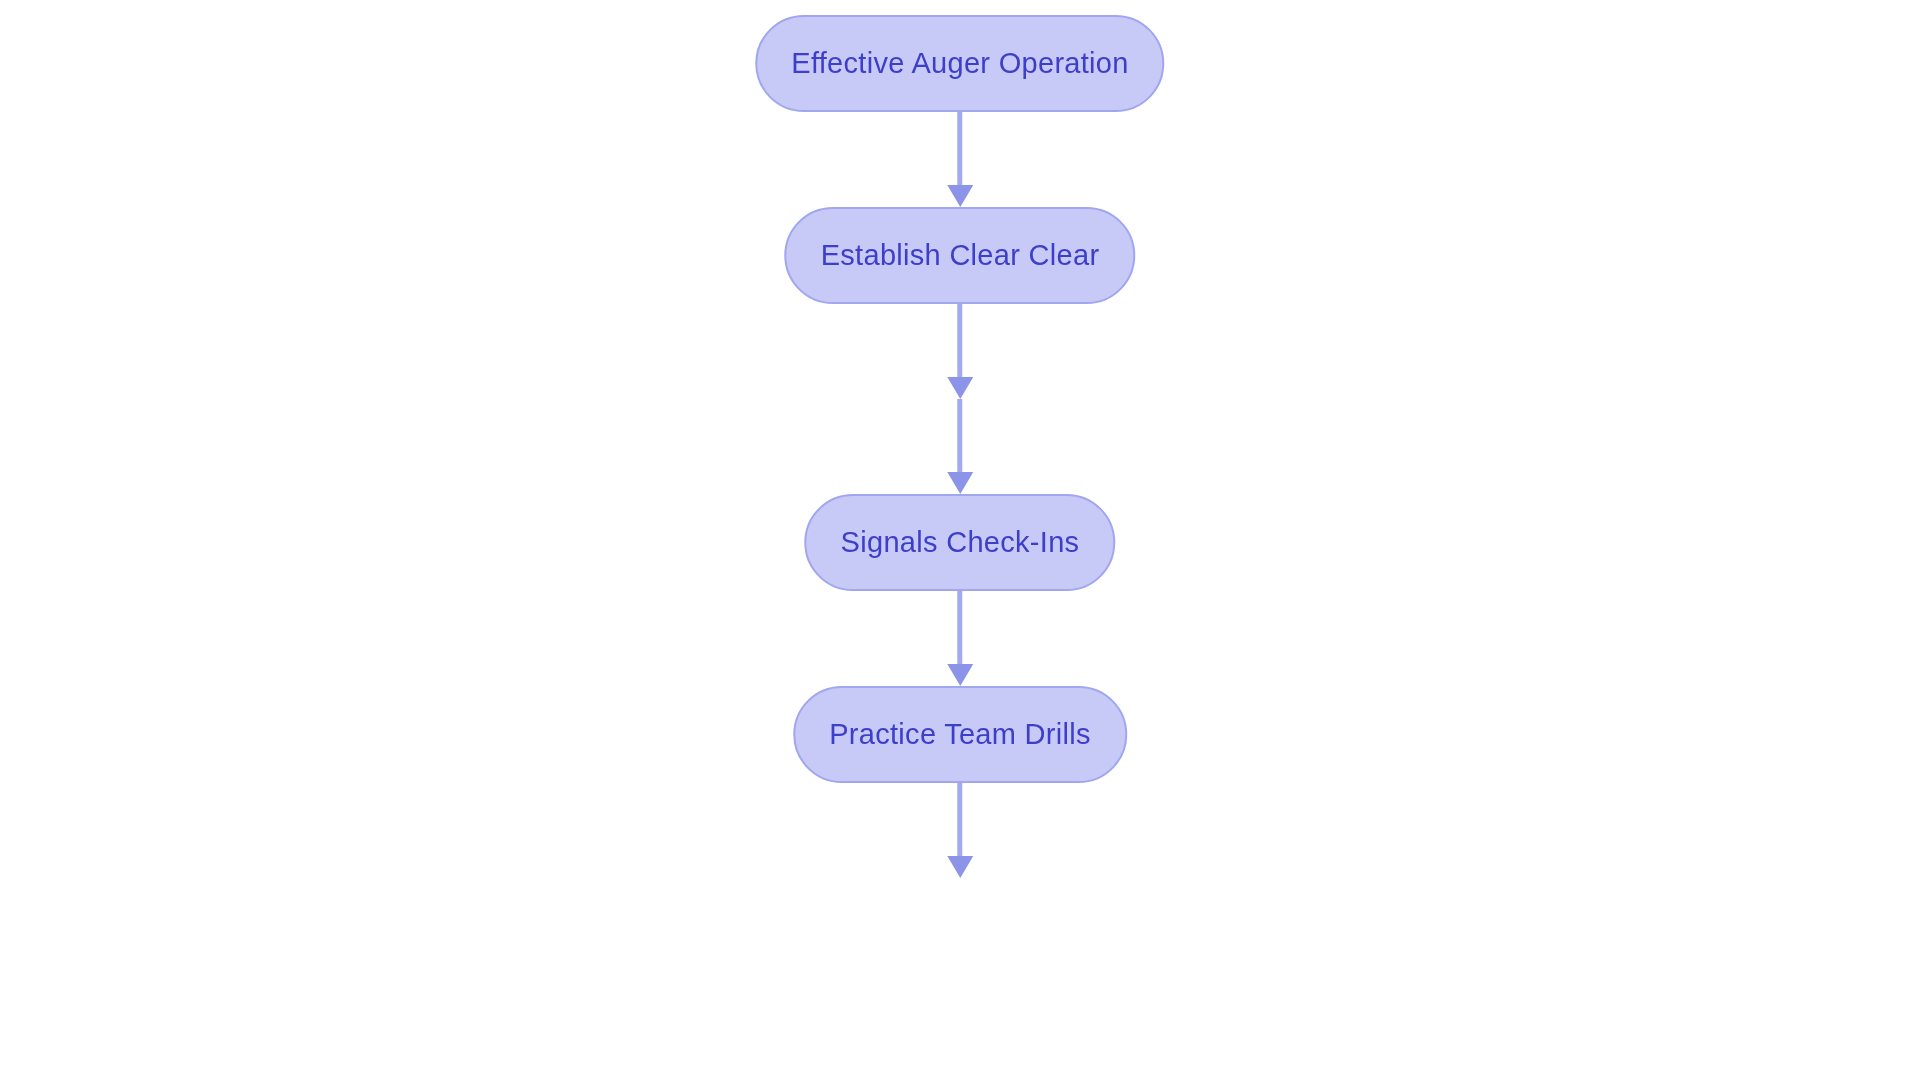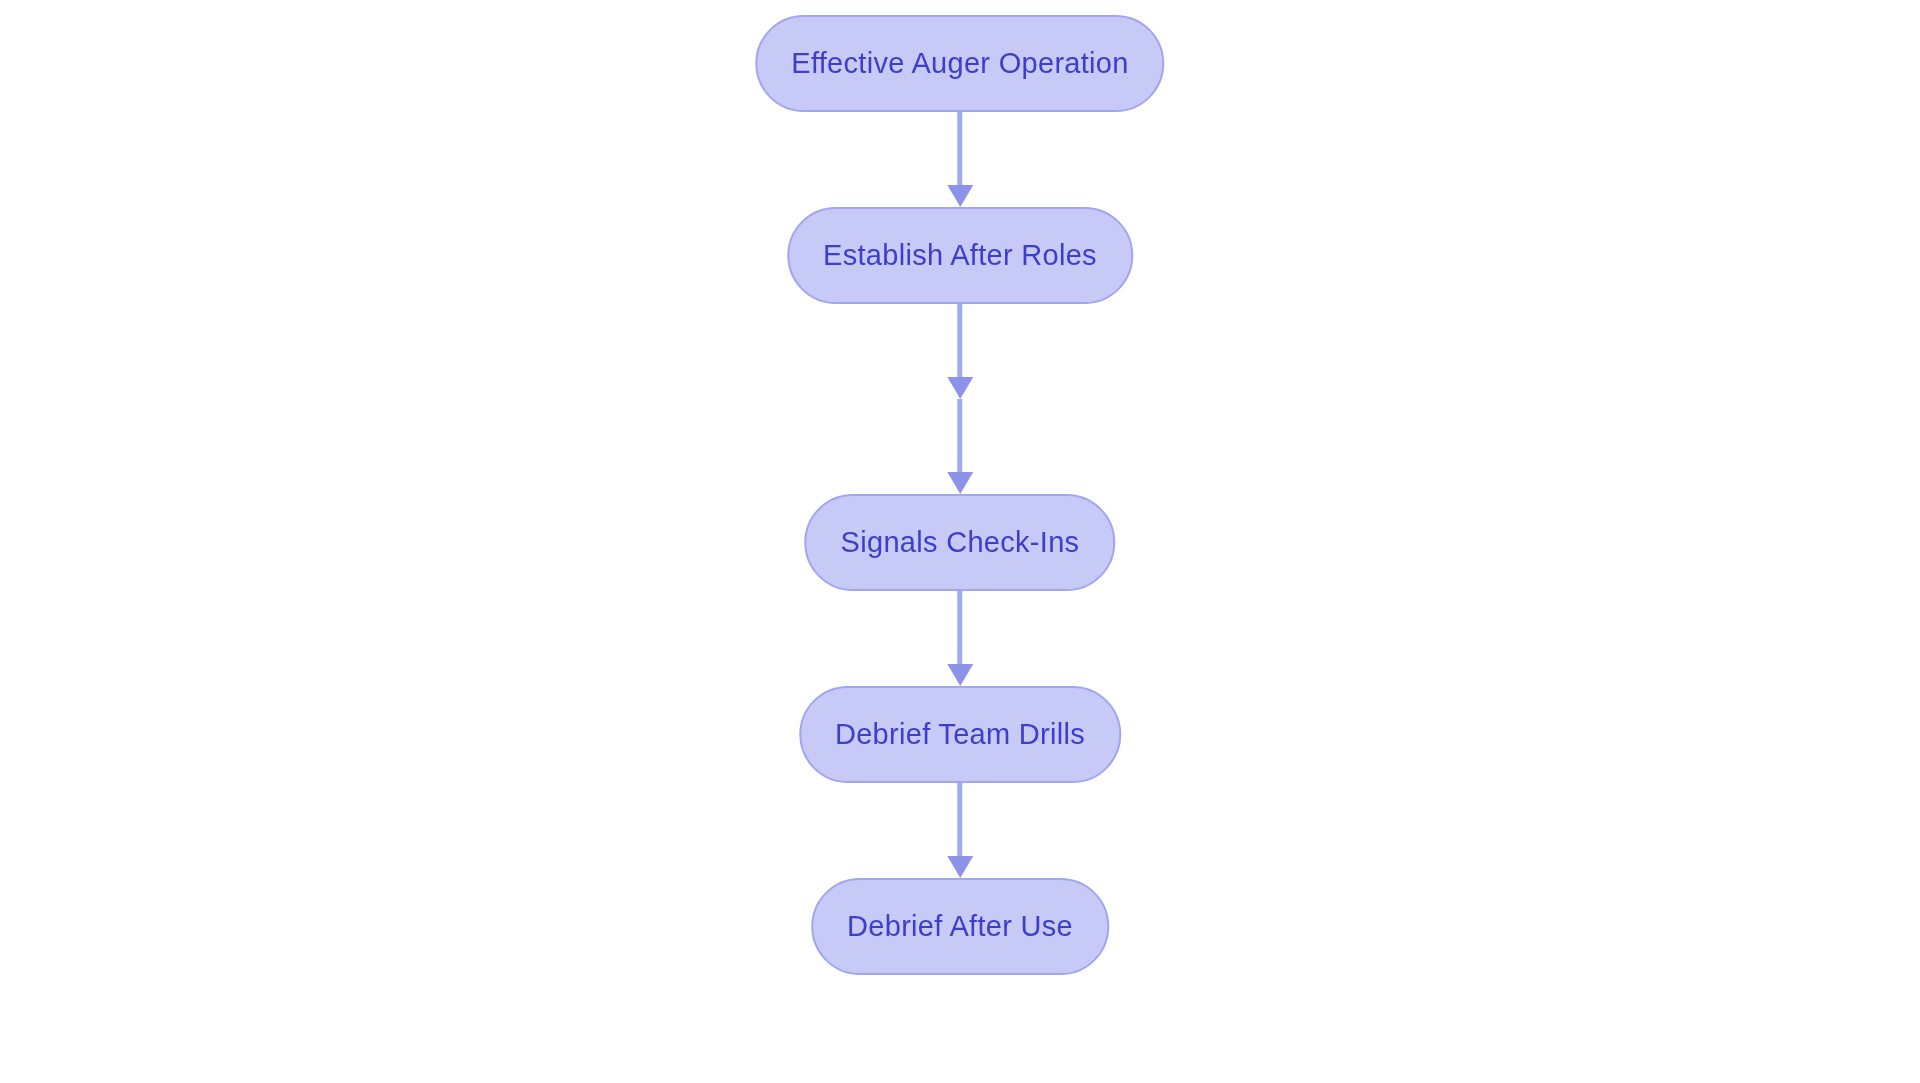--- a/index.html
+++ b/index.html
@@ -80,21 +80,21 @@
     <div class="node">
       <span>Effective Auger Operation</span>
     </div>
 
     <div class="connector">
       <div class="line"></div>
       <div class="head"></div>
     </div>
 
     <div class="node">
-      <span>Establish After Roles</span>
+      <span>Establish Clear Clear</span>
     </div>
 
     <div class="connector">
       <div class="line"></div>
       <div class="head"></div>
     </div>
 
 
     <div class="connector">
       <div class="line"></div>
@@ -104,26 +104,23 @@
     <div class="node">
       <span>Signals Check-Ins</span>
     </div>
 
     <div class="connector">
       <div class="line"></div>
       <div class="head"></div>
     </div>
 
     <div class="node">
-      <span>Debrief Team Drills</span>
+      <span>Practice Team Drills</span>
     </div>
 
     <div class="connector">
       <div class="line"></div>
       <div class="head"></div>
     </div>
 
-    <div class="node">
-      <span>Debrief After Use</span>
-    </div>
 
   </div>
 </div>
 
 </body></html>

